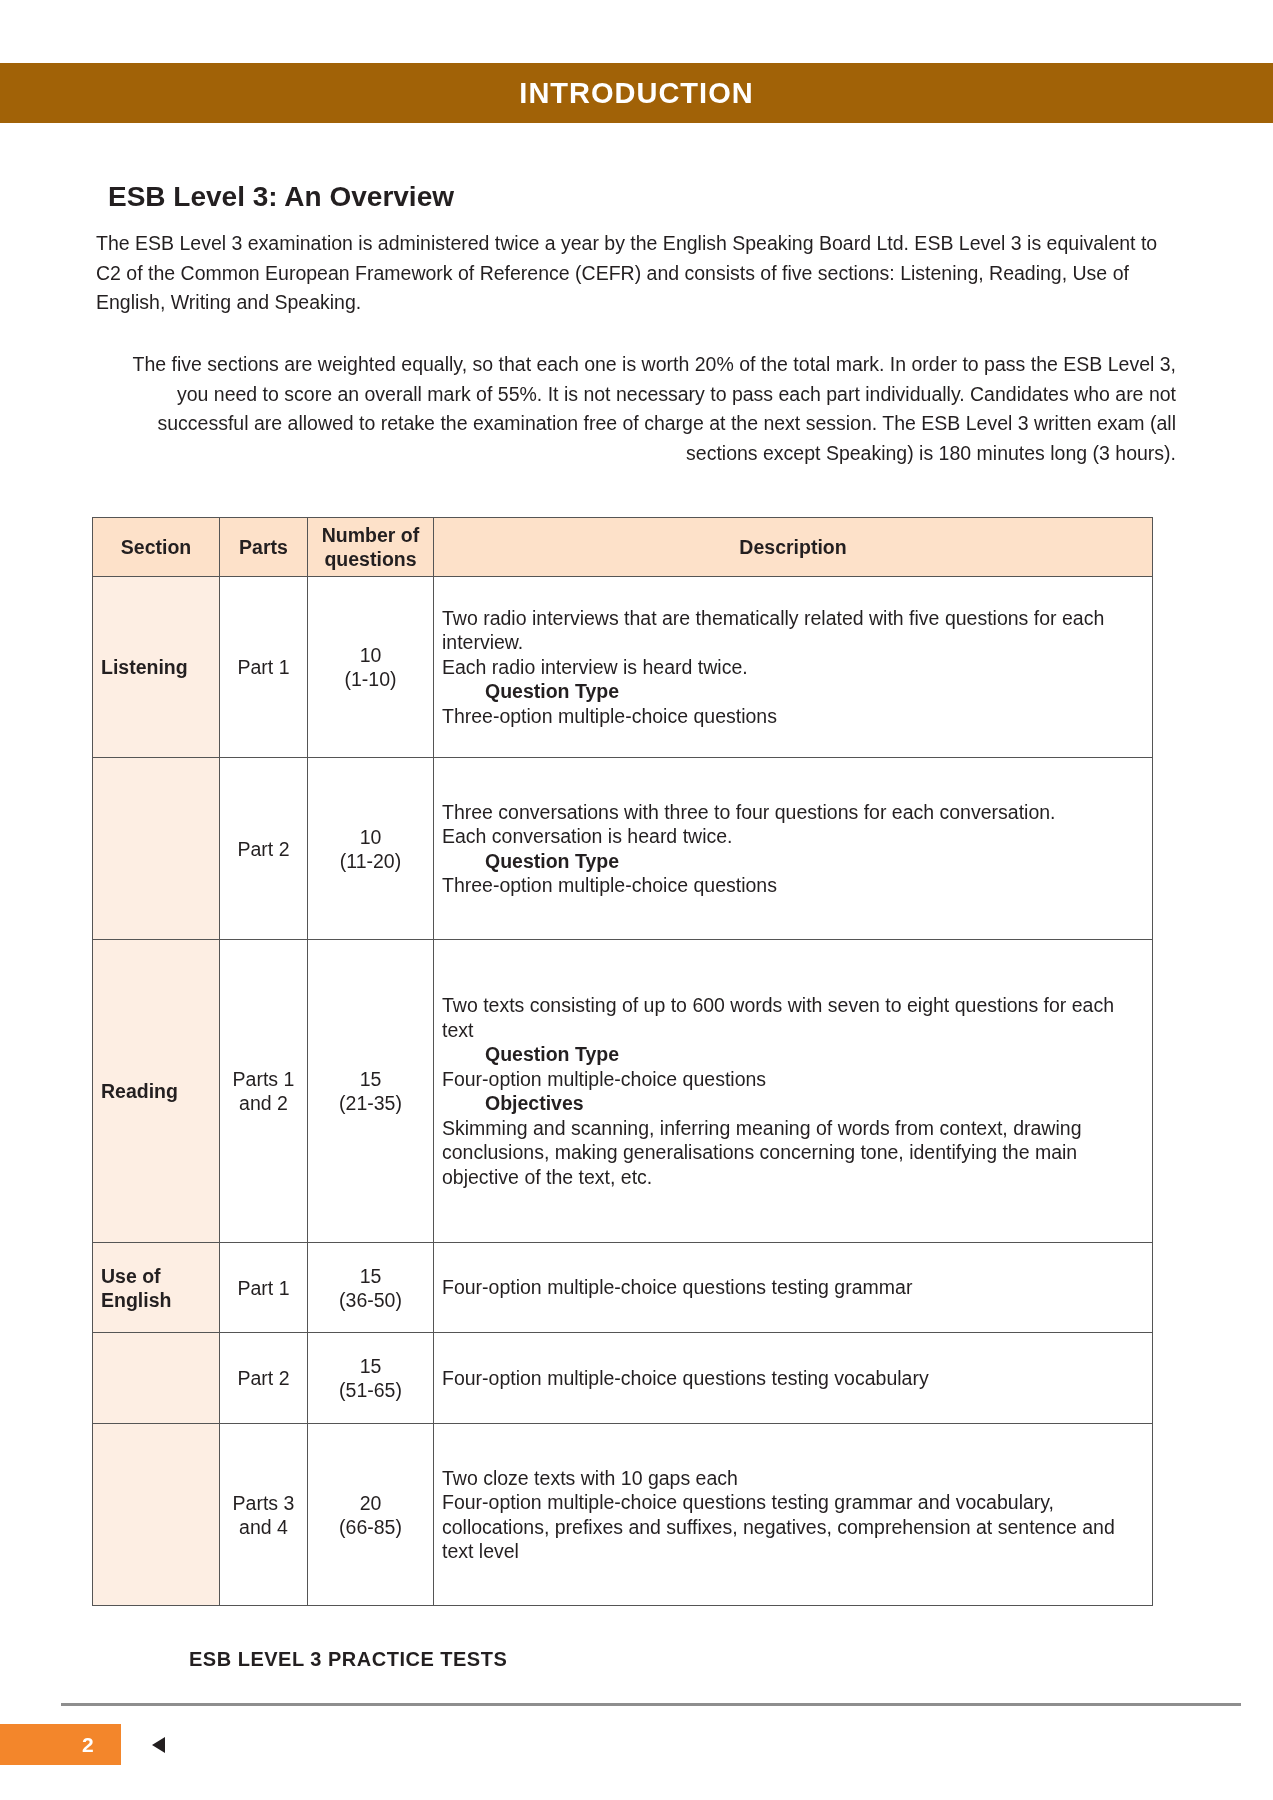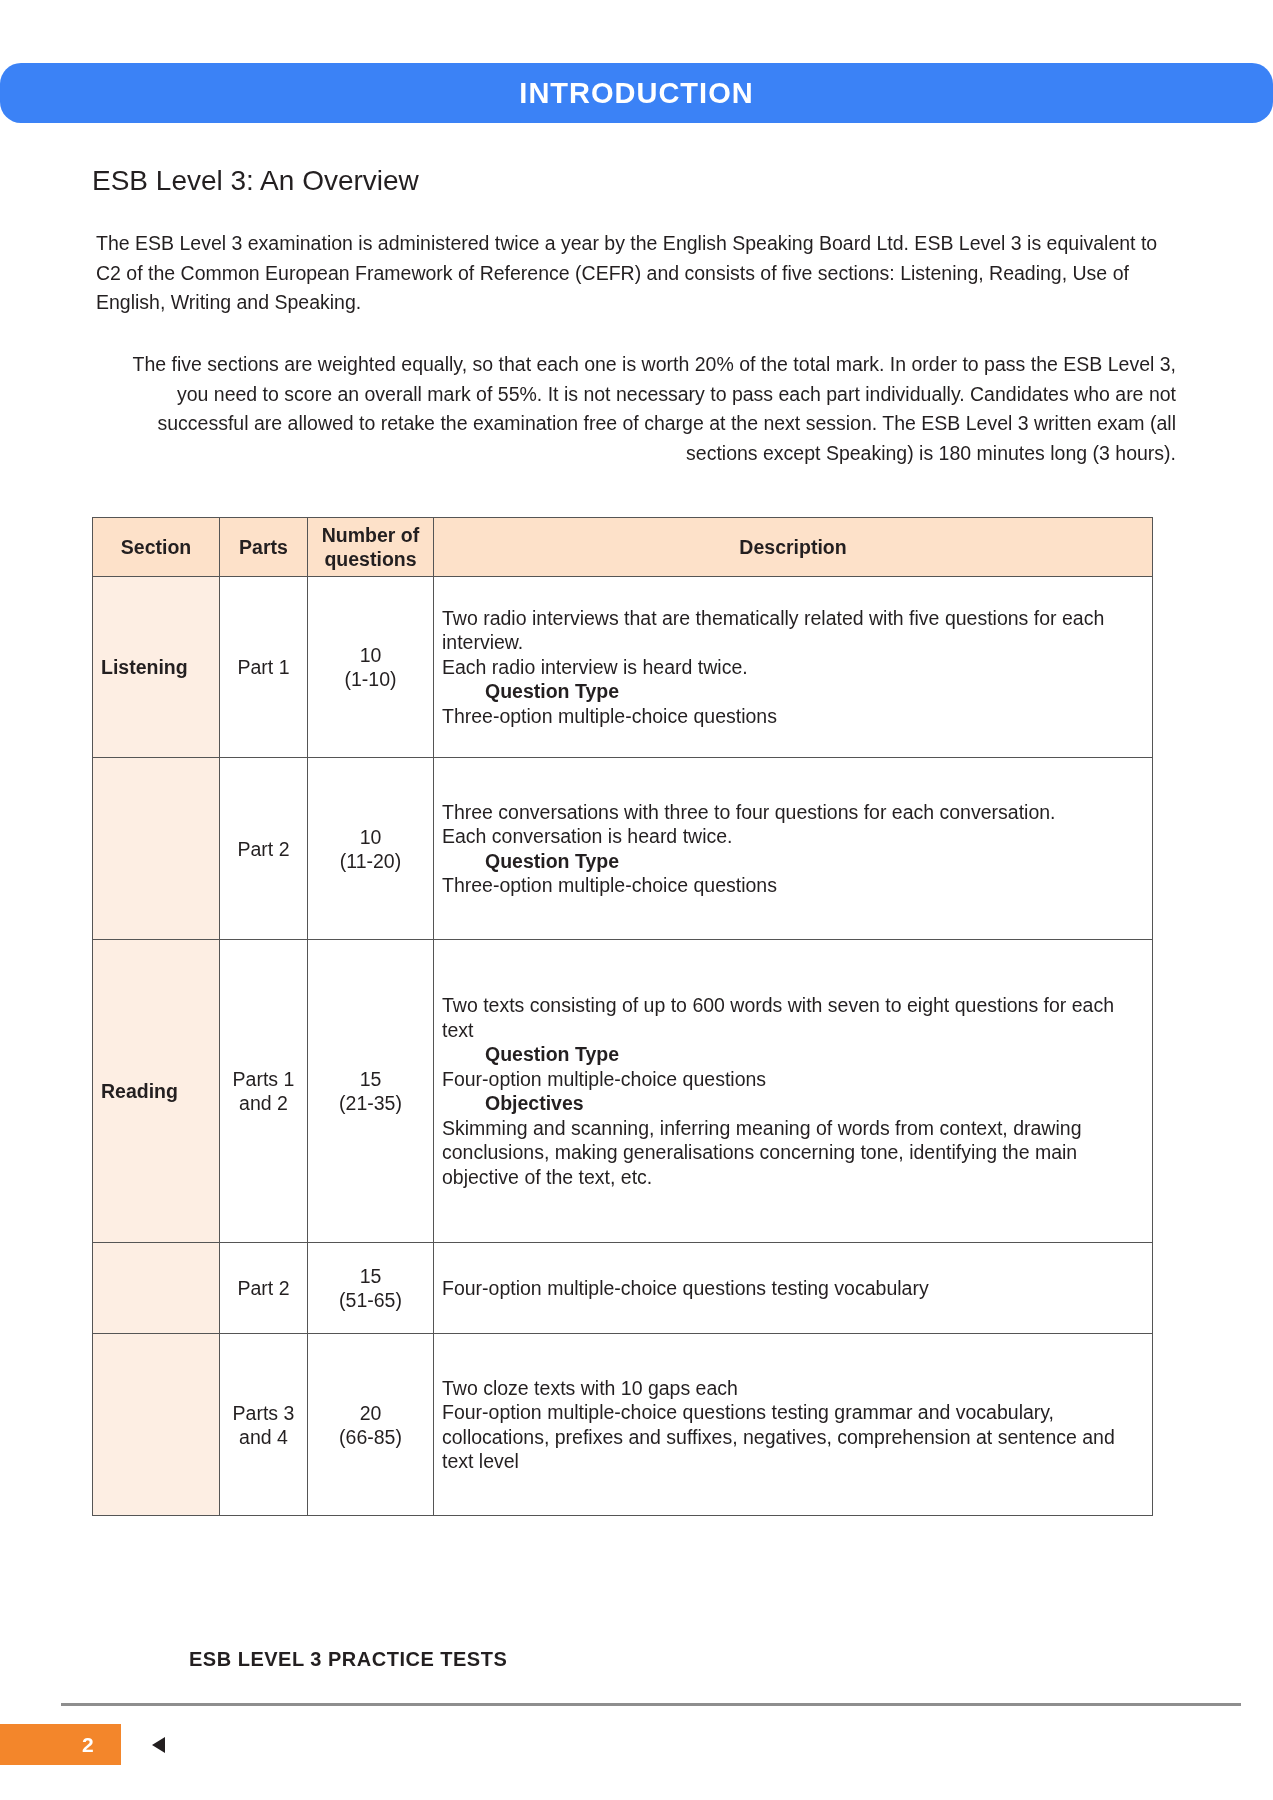--- a/index.html
+++ b/index.html
@@ -1,21 +1,21 @@
 <!DOCTYPE html>
 <html><head>
 <meta charset="utf-8">
 <style>
   html, body { margin: 0; padding: 0; background: #ffffff; }
   body { width: 1273px; height: 1800px; position: relative; overflow: hidden;
          font-family: "Liberation Sans", sans-serif; color: #231f20; }
   .banner { position: absolute; left: 0; top: 63px; width: 1273px; height: 60px;
-            background: #3b82f6; display: flex; align-items: center; justify-content: center; border-radius: 21px; }
+            background: #a16207; display: flex; align-items: center; justify-content: center; }
   .banner-title { color: #ffffff; font-weight: bold; font-size: 29px; letter-spacing: 1px; }
-  .heading { position: absolute; left: 92px; top: 164px; margin: 0; font-size: 28px; font-weight: normal; line-height: 34px; }
+  .heading { position: absolute; left: 92px; top: 164px; margin: 16px; font-size: 28px; font-weight: bold; line-height: 34px; }
   .para { position: absolute; left: 96px; width: 1080px; margin: 0; font-size: 19.5px; line-height: 29.5px; }
   .p1 { top: 229px; }
   .p2 { top: 350px; text-align: right; }
   table.overview { position: absolute; left: 92px; top: 517px; width: 1060px; border-collapse: collapse;
                    font-size: 19.5px; table-layout: fixed; padding-left: 13px; }
   table.overview td, table.overview th { border: 1.5px solid #555555; vertical-align: middle; padding: 0; }
   table.overview th { background: #fde1c9; font-weight: bold; height: 58px; line-height: 24px; text-align: center; }
   td.sec { background: #fdeee3; font-weight: bold; padding-left: 8px !important; line-height: 24px; text-align: left; margin-top: 36px; }
   td.part, td.num { text-align: center; line-height: 24px; }
   td.desc { padding: 0 8px !important; line-height: 24.5px; }
@@ -99,20 +99,34 @@
         <span class="l">(21-35)</span>
       </td>
       <td class="desc">
         <span class="l">Two texts consisting of up to 600 words with seven to eight questions for each text</span>
         <span class="b">Question Type</span>
         <span class="l">Four-option multiple-choice questions</span>
         <span class="b">Objectives</span>
         <span class="l">Skimming and scanning, inferring meaning of words from context, drawing conclusions, making generalisations concerning tone, identifying the main objective of the text, etc.</span>
       </td>
     </tr>
+    <tr style="height:90px">
+      <td class="sec">
+        <span class="l">Use of</span>
+        <span class="l">English</span>
+      </td>
+      <td class="part">Part 1</td>
+      <td class="num">
+        <span class="l">15</span>
+        <span class="l">(36-50)</span>
+      </td>
+      <td class="desc">
+        <span class="l">Four-option multiple-choice questions testing grammar</span>
+      </td>
+    </tr>
     <tr style="height:91px">
       <td class="sec"></td>
       <td class="part">Part 2</td>
       <td class="num">
         <span class="l">15</span>
         <span class="l">(51-65)</span>
       </td>
       <td class="desc">
         <span class="l">Four-option multiple-choice questions testing vocabulary</span>
       </td>

